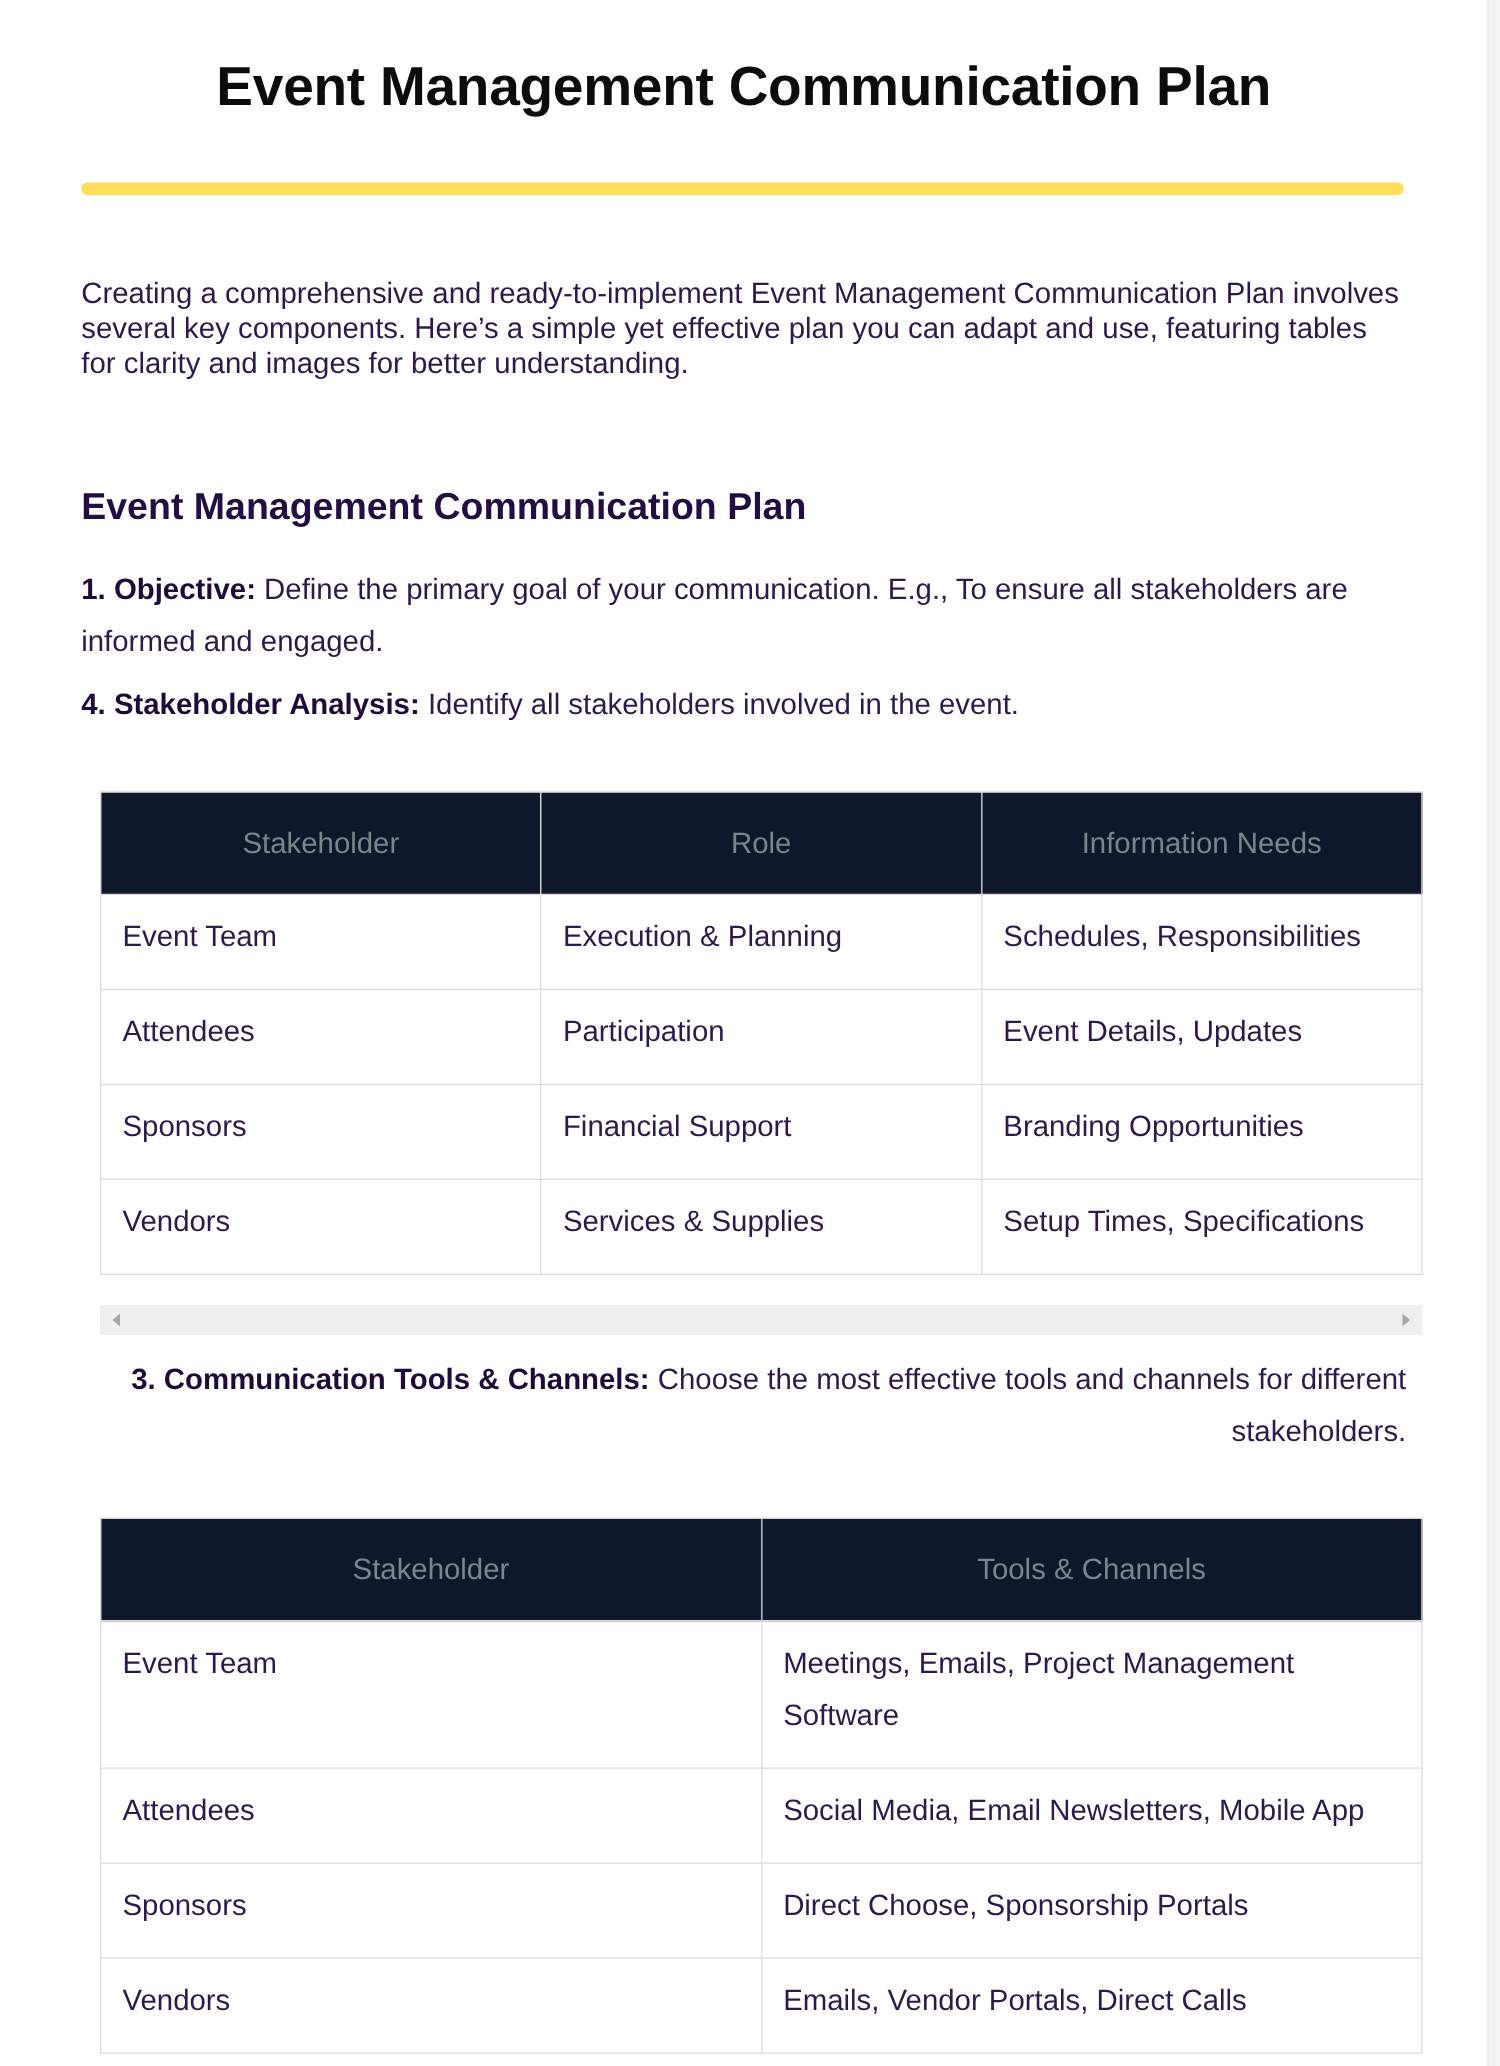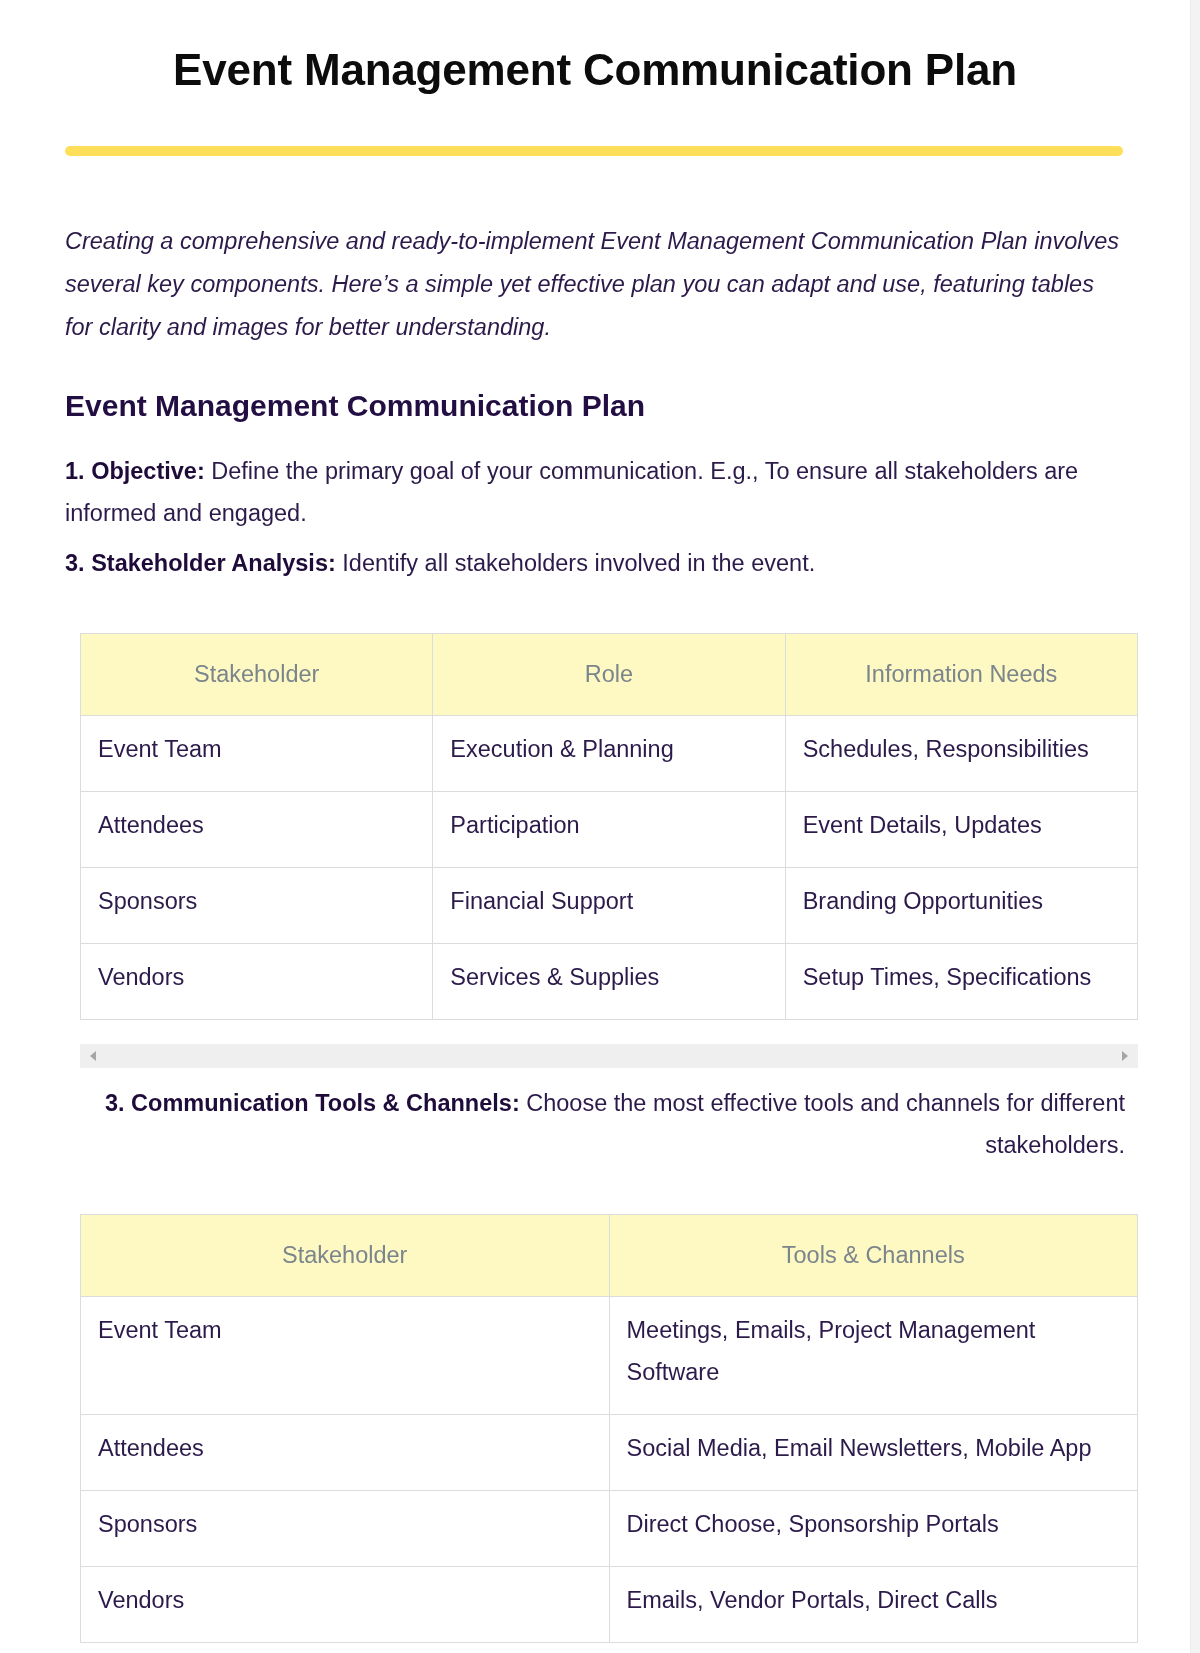--- a/index.html
+++ b/index.html
@@ -2,29 +2,29 @@
 <html><head>
 <meta charset="utf-8">
 <style>
   * { box-sizing: border-box; margin: 0; padding: 0; }
   html, body { width: 1200px; height: 1653px; overflow: hidden; background: #ffffff; }
   body { font-family: "Liberation Sans", "DejaVu Sans", sans-serif; color: #2b1a4a; position: relative; }
   .page-scroll { position: absolute; top: 0; right: 0; width: 10px; height: 1653px; background: #f3f3f3; border-left: 1px solid #ececec; }
   .page { position: absolute; left: 0; top: 0; width: 1190px; }
   .title { position: absolute; left: 0; top: 40px; width: 1190px; text-align: center; font-size: 44px; font-weight: 700; color: #0c0c0c; letter-spacing: -0.2px; line-height: 60px; }
   .divider { position: absolute; left: 65px; top: 146px; width: 1058px; height: 10px; background: #ffde59; border-radius: 5px; }
-  .intro { position: absolute; left: 65px; top: 220px; width: 1060px; font-size: 23.5px; line-height: 43px; color: #2b1a4a; font-style: italic; }
+  .intro { position: absolute; left: 65px; top: 220px; width: 1060px; font-size: 23.5px; line-height: 28px; color: #2b1a4a; }
   .h2 { position: absolute; left: 65px; top: 386px; font-size: 30px; font-weight: 700; color: #230e44; line-height: 40px; }
   .para { position: absolute; left: 65px; width: 1060px; font-size: 23.5px; line-height: 42px; color: #2b1a4a; }
   .para b { color: #1e0b3a; font-weight: 700; margin-top: 36px; }
   .p1 { top: 450px; }
   .p2 { top: 542px; }
   .p3 { top: 1082px; text-align: right; }
   table { border-collapse: collapse; position: absolute; left: 80px; width: 1058px; table-layout: fixed; font-size: 23.5px; }
-  th { background: #fef9c3; color: #7b858c; font-weight: 400; text-align: center; border: 1px solid #dcdcdc; height: 82px; vertical-align: middle; }
+  th { background: #0f172a; color: #7b858c; font-weight: 400; text-align: center; border: 1px solid #dcdcdc; height: 82px; vertical-align: middle; }
   td { color: #2b1a4a; border: 1px solid #dcdcdc; padding: 0 17px; vertical-align: top; line-height: 42px; }
   .t1 { top: 633px; }
   .t1 td { height: 76px; padding-top: 12px; }
   .hscroll { position: absolute; left: 80px; top: 1044px; width: 1058px; height: 24px; background: #efefef; }
   .hscroll .arr { position: absolute; top: 7px; width: 0; height: 0; border-top: 5px solid transparent; border-bottom: 5px solid transparent; }
   .hscroll .left { left: 10px; border-right: 6px solid #a5a5a5; }
   .hscroll .right { right: 10px; border-left: 6px solid #a5a5a5; }
   .t2 { top: 1214px; }
   .t2 td { height: 76px; padding-top: 12px; }
   .t2 tr.tall td { height: 118px; }
@@ -35,21 +35,21 @@
 <div class="page">
   <h1 class="title">Event Management Communication Plan</h1>
   <div class="divider"></div>
 
   <p class="intro">Creating a comprehensive and ready-to-implement Event Management Communication Plan involves several key components. Here’s a simple yet effective plan you can adapt and use, featuring tables for clarity and images for better understanding.</p>
 
   <h2 class="h2">Event Management Communication Plan</h2>
 
   <p class="para p1"><b>1. Objective:</b><span> Define the primary goal of your communication. E.g., To ensure all stakeholders are informed and engaged.</span></p>
 
-  <p class="para p2"><b>3. Stakeholder Analysis:</b><span> Identify all stakeholders involved in the event.</span></p>
+  <p class="para p2"><b>4. Stakeholder Analysis:</b><span> Identify all stakeholders involved in the event.</span></p>
 
   <table class="t1">
     <thead>
       <tr>
         <th>Stakeholder</th>
         <th>Role</th>
         <th>Information Needs</th>
       </tr>
     </thead>
     <tbody>

